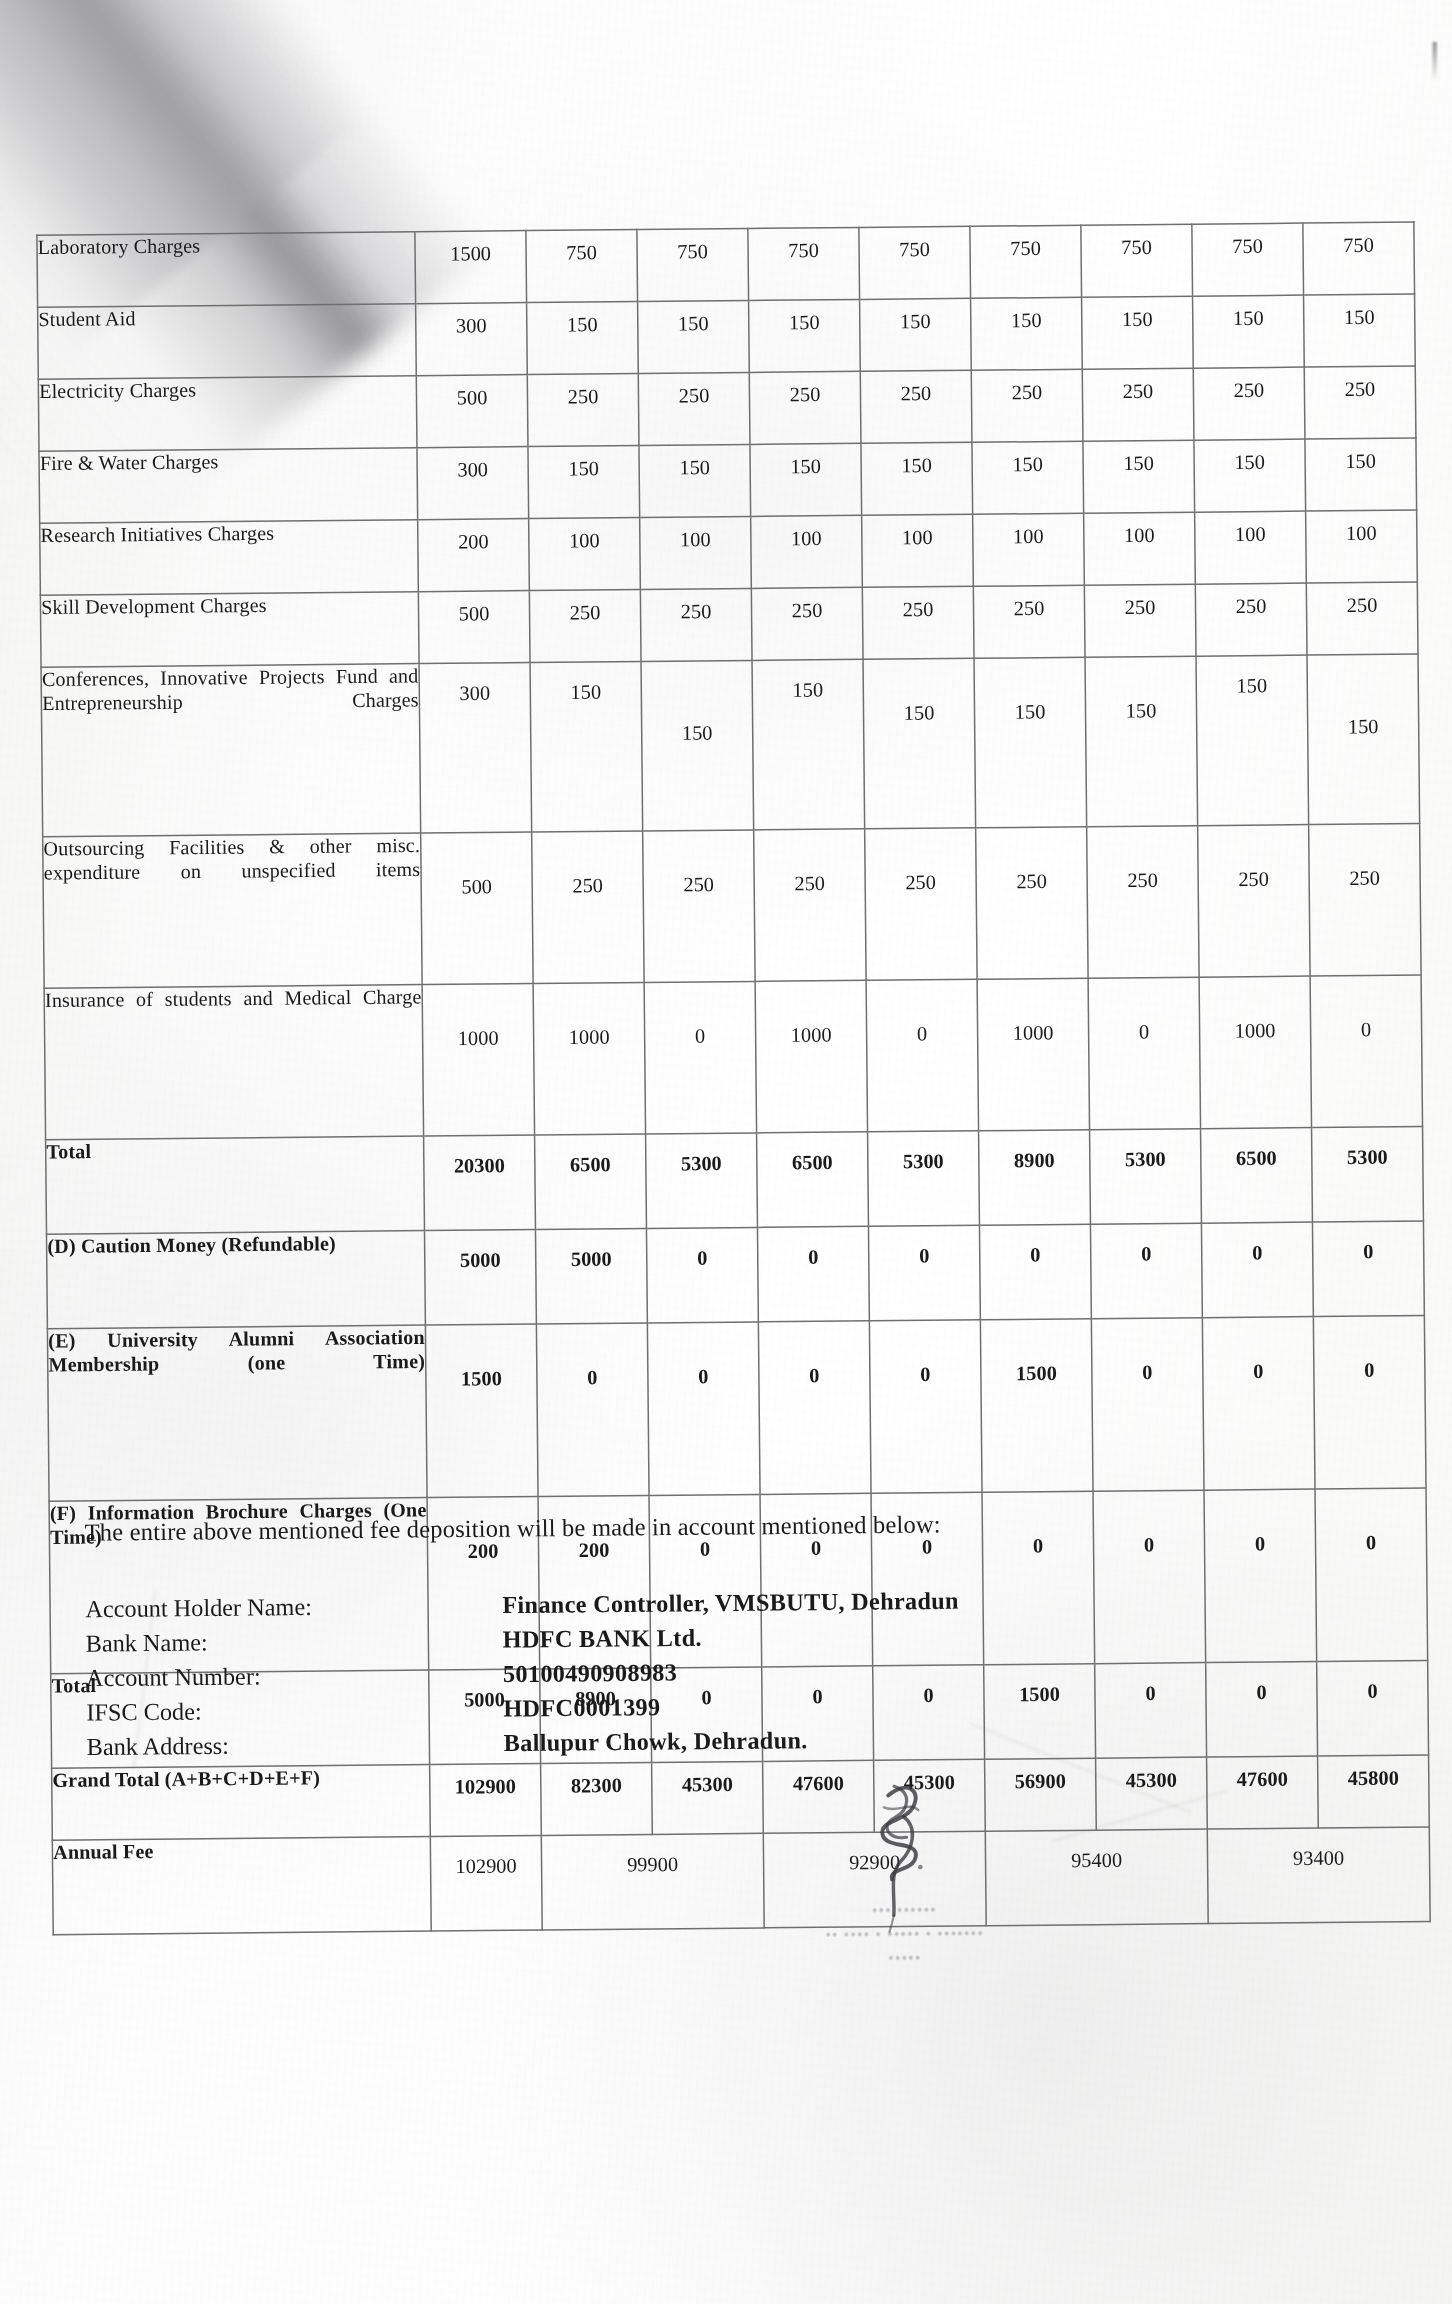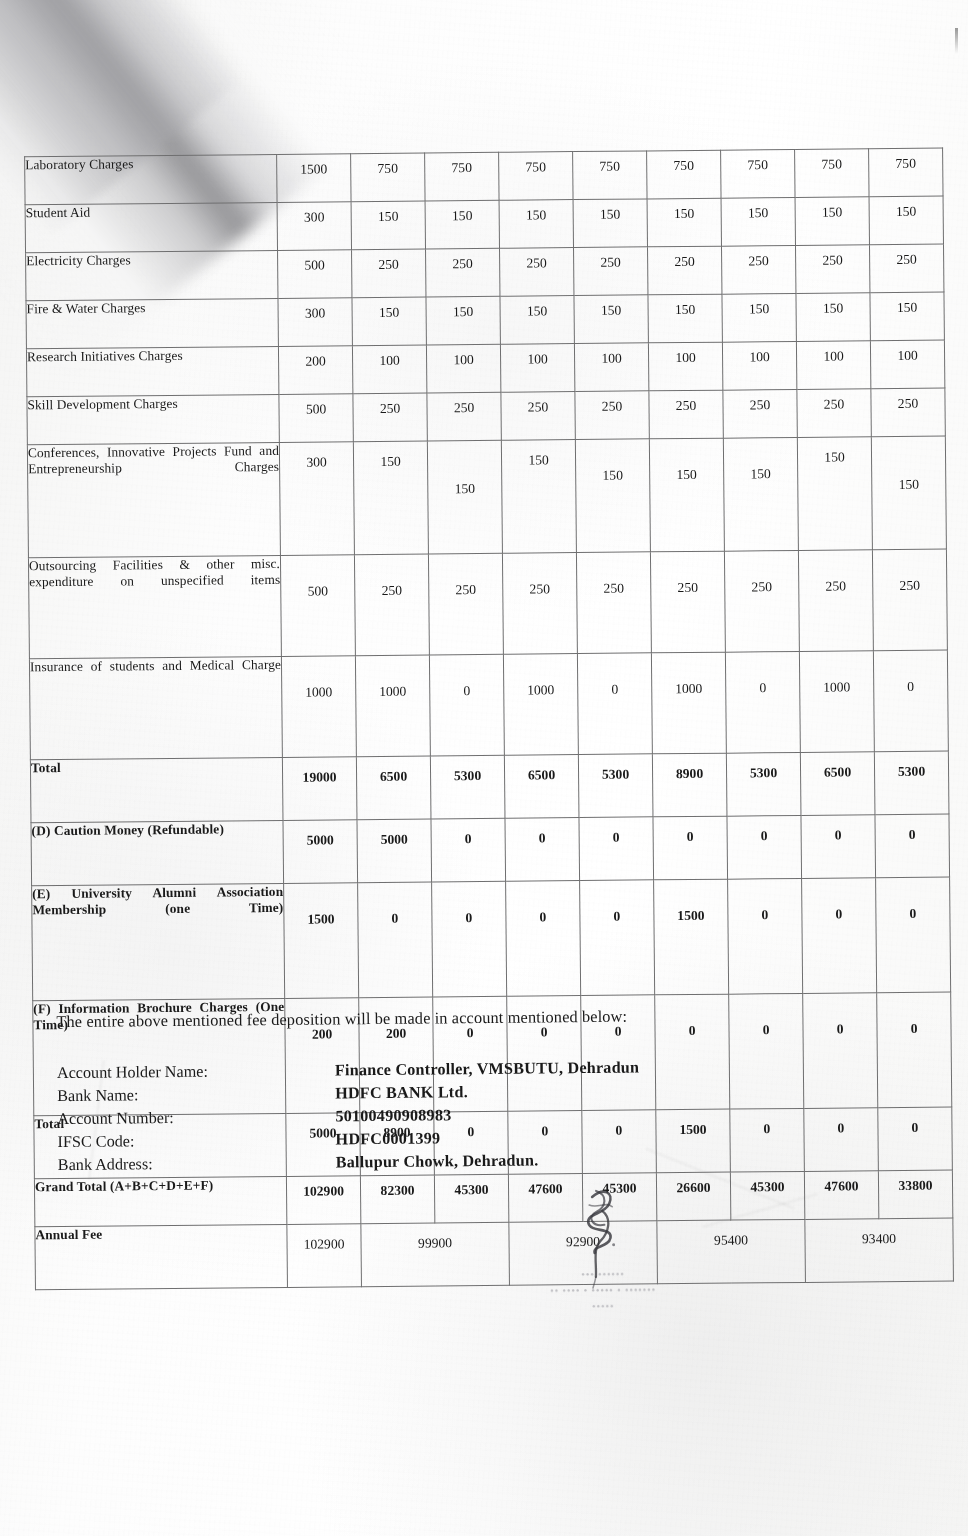--- a/index.html
+++ b/index.html
@@ -322,21 +322,21 @@
             <td class="num mid">0</td>
             <td class="num mid">1000</td>
             <td class="num mid">0</td>
             <td class="num mid">1000</td>
             <td class="num mid">0</td>
             <td class="num mid">1000</td>
             <td class="num mid">0</td>
           </tr>
           <tr class="r-med">
             <td class="lbl b noj">Total</td>
-            <td class="num b hi">19000</td>
+            <td class="num b hi">20300</td>
             <td class="num b hi">6500</td>
             <td class="num b hi">5300</td>
             <td class="num b hi">6500</td>
             <td class="num b hi">5300</td>
             <td class="num b hi">8900</td>
             <td class="num b hi">5300</td>
             <td class="num b hi">6500</td>
             <td class="num b hi">5300</td>
           </tr>
           <tr class="r-med">
@@ -387,24 +387,24 @@
             <td class="num b hi">0</td>
             <td class="num b hi">0</td>
           </tr>
           <tr class="r-short">
             <td class="lbl b noj">Grand Total (A+B+C+D+E+F)</td>
             <td class="num b tight">102900</td>
             <td class="num b tight">82300</td>
             <td class="num b tight">45300</td>
             <td class="num b tight">47600</td>
             <td class="num b tight">45300</td>
-            <td class="num b tight">26600</td>
+            <td class="num b tight">56900</td>
             <td class="num b tight">45300</td>
             <td class="num b tight">47600</td>
-            <td class="num b tight">33800</td>
+            <td class="num b tight">45800</td>
           </tr>
           <tr class="r-med">
             <td class="lbl b noj">Annual Fee</td>
             <td class="num hi">102900</td>
             <td class="num hi" colspan="2">99900</td>
             <td class="num hi" colspan="2">92900</td>
             <td class="num hi" colspan="2">95400</td>
             <td class="num hi" colspan="2">93400</td>
           </tr>
         </tbody>

